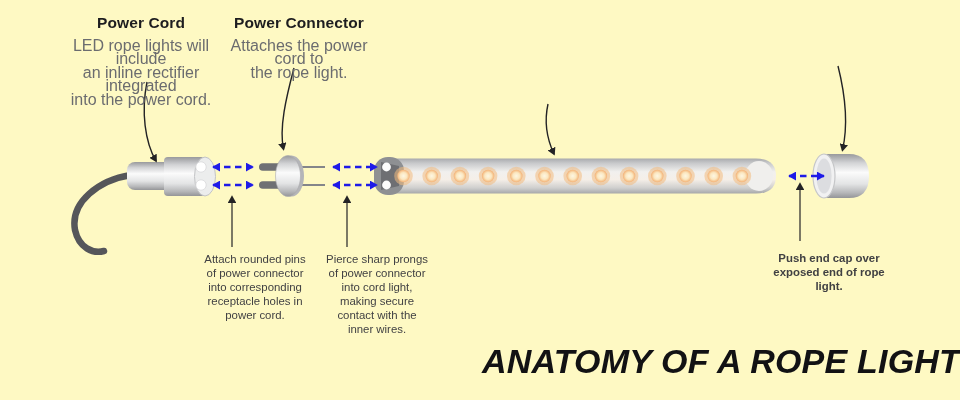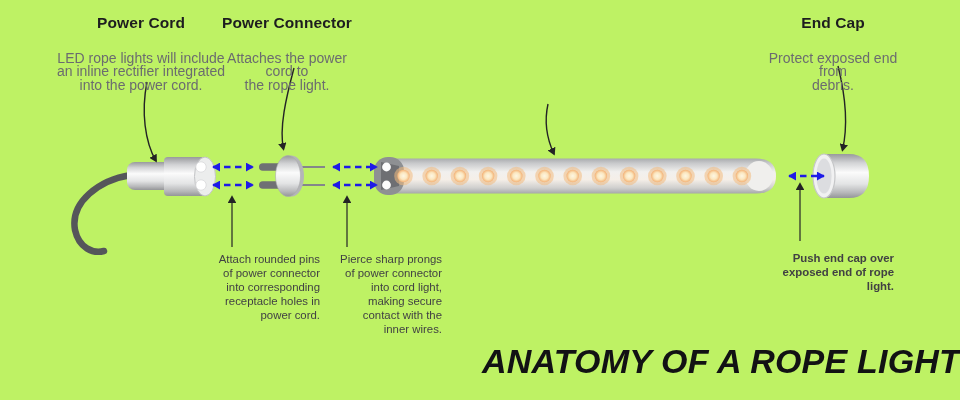--- a/index.html
+++ b/index.html
@@ -1,35 +1,35 @@
 <!DOCTYPE html>
 <html><head>
 <meta charset="utf-8">
 <style>
   html,body { margin:0; padding:0; background:#ffffff; }
   .stage {
     position:relative; width:960px; height:400px; overflow:hidden;
-    background:#bef264; font-family:"Liberation Sans", sans-serif;
+    background:#fef9c3; font-family:"Liberation Sans", sans-serif;
   }
   .stage svg { position:absolute; left:0; top:0; }
   .part { position:absolute; text-align:center; }
   .part-title {
     font-size:15.5px; font-weight:bold; color:#1d1d1f; letter-spacing:0.1px;
   }
   .part-desc {
-    margin-top:20px; font-size:14px; line-height:13.4px; color:#6b6c6f;
+    margin-top:7px; font-size:16px; line-height:13.4px; color:#6b6c6f;
     white-space:pre-line;
   }
   #part-power-cord      { left:51px;  top:14px; width:180px; }
-  #part-power-connector { left:212px; top:14px; width:150px; }
+  #part-power-connector { left:224px; top:14px; width:150px; }
   #part-rope-light      { left:458px; top:14px; width:186px; }
   #part-end-cap         { left:753px; top:14px; width:160px; }
   .note {
     position:absolute; font-size:11.4px; line-height:14px; color:#414143;
-    white-space:pre-line; text-align:right;
+    white-space:pre-line; text-align:center;
   }
   #note-1 { left:190px; top:252px; width:130px; }
   #note-2 { left:312px; top:252px; width:130px; }
   #note-3 { left:764px; top:251px; width:130px;font-weight:bold; }
   #main-title {
     position:absolute; left:0; top:342px; width:960px; text-align:right;
     font-size:34px; font-weight:bold; font-style:italic; color:#121214;
     letter-spacing:0.2px;
   }
 </style>
@@ -157,25 +157,20 @@
     <div class="part-title">Power Cord</div>
     <div class="part-desc">LED rope lights will include
 an inline rectifier integrated
 into the power cord.</div>
   </div>
   <div class="part" id="part-power-connector">
     <div class="part-title">Power Connector</div>
     <div class="part-desc">Attaches the power cord to
 the rope light.</div>
   </div>
-  <div class="part" id="part-end-cap">
-    <div class="part-title">End Cap</div>
-    <div class="part-desc">Protect exposed end from
-debris.</div>
-  </div>
 
   <div class="note" id="note-1">Attach rounded pins
 of power connector
 into corresponding
 receptacle holes in
 power cord.</div>
   <div class="note" id="note-2">Pierce sharp prongs
 of power connector
 into cord light,
 making secure

